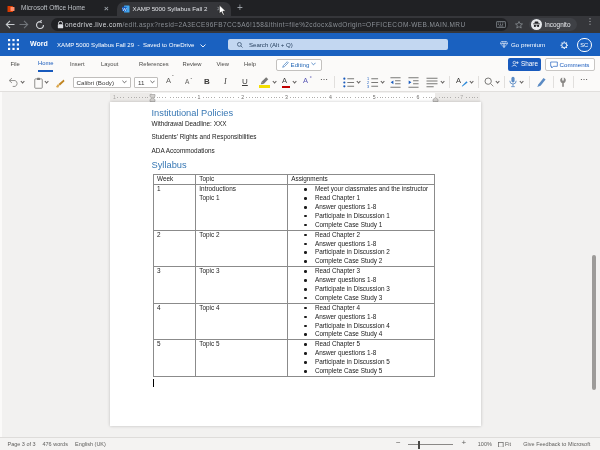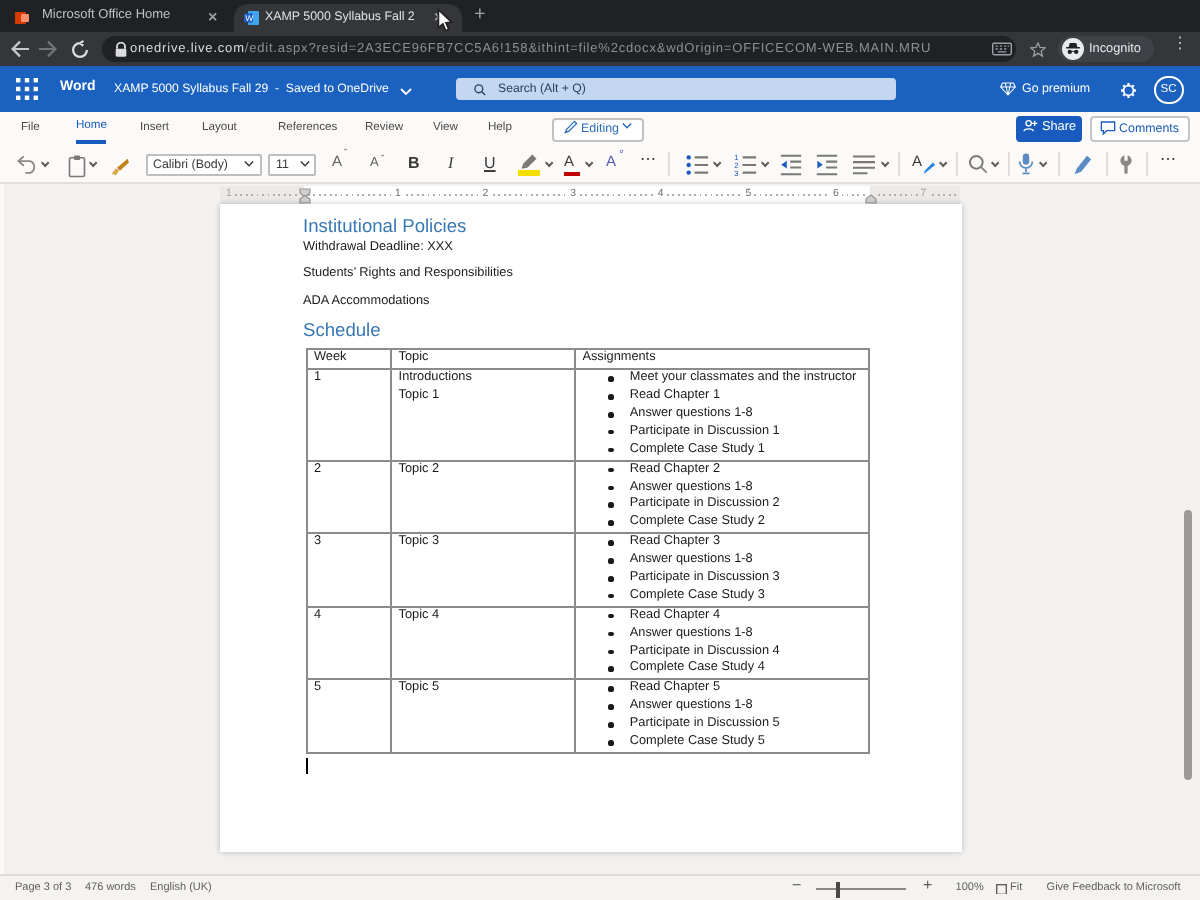--- a/index.html
+++ b/index.html
@@ -319,21 +319,21 @@
       </svg>
     <svg class="abs" style="left:321.5px;top:3.5px" width="7" height="5" viewBox="0 0 7 5">
         <path d="M1 4.5 H6 V2.5 L3.5 0.5 L1 2.5 Z" fill="#d2d0ce" stroke="#979593" stroke-width="0.6"></path>
       </svg>
   </div>
   <div id="page">
     <div class="h2w" style="top:6px">Institutional Policies</div>
     <div class="bodyp" style="top:17.7px">Withdrawal Deadline: XXX</div>
     <div class="bodyp" style="top:31.4px">Students’ Rights and Responsibilities</div>
     <div class="bodyp" style="top:45.1px">ADA Accommodations</div>
-    <div class="h2w" style="top:58px">Schedule</div>
+    <div class="h2w" style="top:58px">Syllabus</div>
     <table id="doctable">
       <colgroup>
           <col style="width:42.3px">
           <col style="width:91.9px">
           <col style="width:147.3px">
         </colgroup>
       <tbody>
           <tr style="height:9px">
             <td>Week</td>
             <td>Topic</td>

